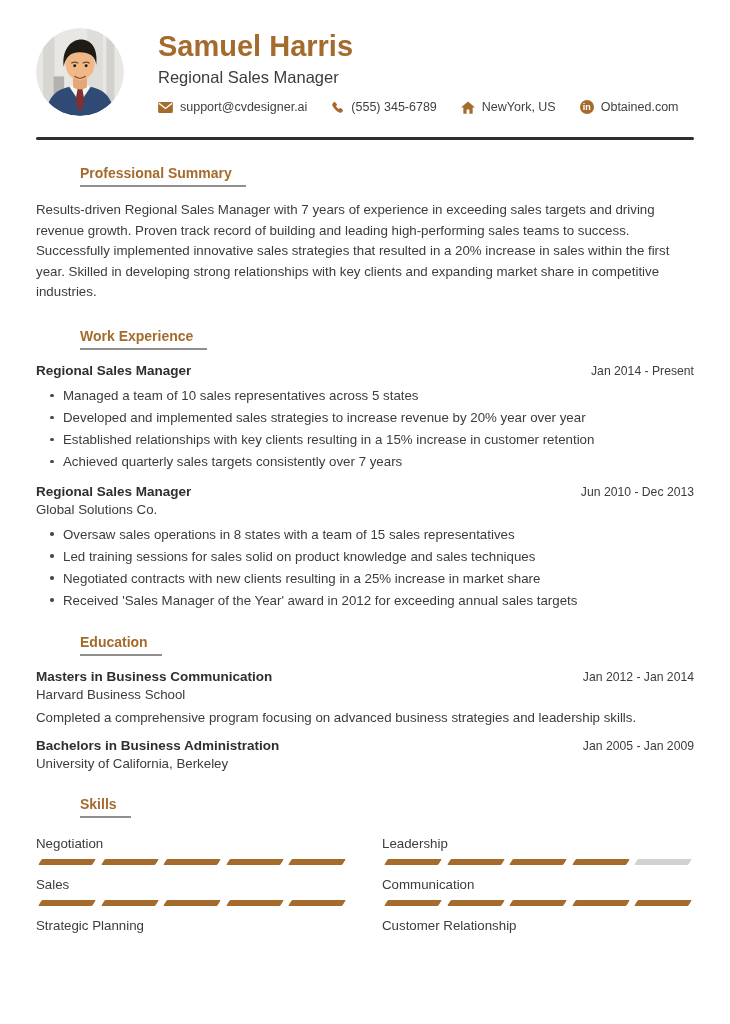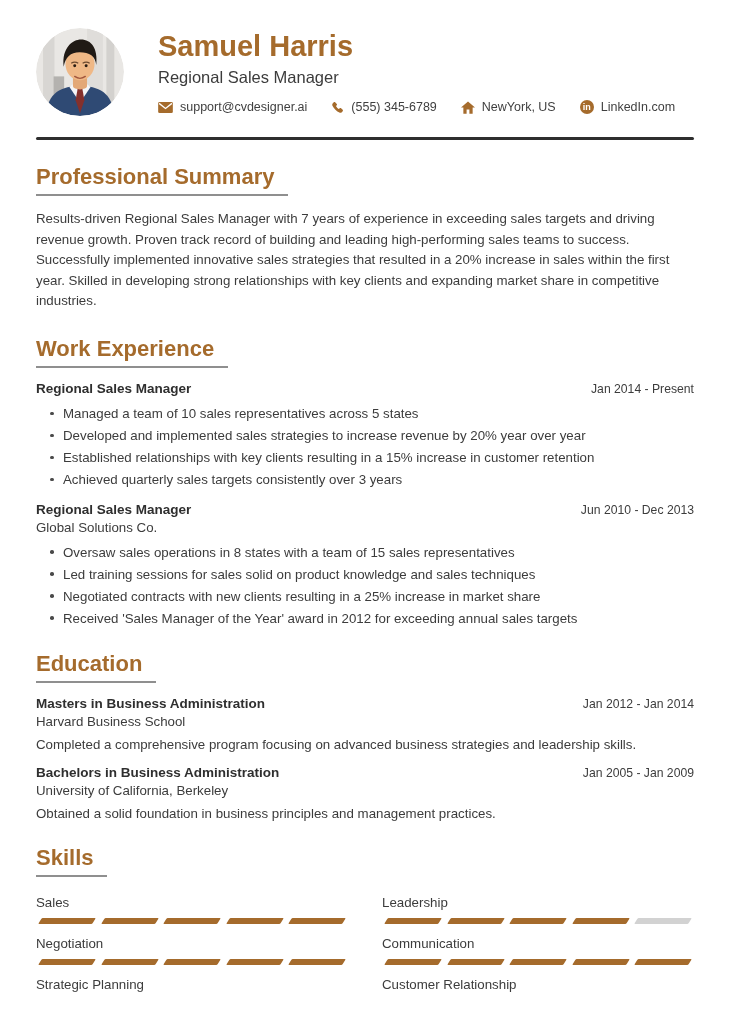--- a/index.html
+++ b/index.html
@@ -16,22 +16,22 @@
   .role { font-size: 16.5px; color: #3c3c3c; margin-top: 5px; }
   .contacts { display: flex; align-items: center; gap: 24px; margin-top: 13px; }
   .contact { display: flex; align-items: center; gap: 7px; font-size: 12.5px; color: #3f3f3f; }
   .contact svg { display: block; }
   .li-badge { width: 14px; height: 14px; background: #A56B2C; border-radius: 7px; color: #fff;
               font-size: 9px; font-weight: 700; display: flex; align-items: center; justify-content: center; }
   .divider { height: 3px; background: #2e2e2e; margin-top: 21px; border-radius: 2px; }
 
   
   .section { margin-top: 24px; }
-  .section-heading { display: inline-block; font-size: 22px; font-weight: 700; color: #A56B2C;
-                     border-bottom: 2px solid #8f8f8f; padding: 0 14px 4px 0; }
+  .section-heading { display: inline-block; font-size: 14px; font-weight: 700; color: #A56B2C;
+                     border-bottom: 2px solid #8f8f8f; padding: 0 14px 4px 0; margin-left: 44px; }
   .summary-text { margin-top: 13px; font-size: 13.3px; line-height: 1.55; color: #3c3c3c; }
 
   .entry { margin-top: 13px; }
   .entry-head { display: flex; justify-content: space-between; align-items: baseline; }
   .entry-title { font-size: 13.5px; font-weight: 700; color: #2f2f2f; }
   .entry-date { font-size: 12.2px; color: #3c3c3c; white-space: nowrap; }
   .entry-sub { font-size: 13.3px; color: #3c3c3c; margin-top: 3px; }
   .bullets { margin: 9px 0 0 27px; list-style: none; }
   .bullets li { font-size: 13.3px; color: #3c3c3c; line-height: 1.32; margin-bottom: 4.5px; position: relative; }
   .bullets li::before { content: ""; position: absolute; left: -13px; top: 6.5px; width: 3.5px; height: 3.5px;
@@ -106,21 +106,21 @@
         <div class="contact">
           <span>
             <svg width="14" height="13" viewBox="0 0 16 14">
                 <path d="M8 0 L16 7 H13.3 V14 H9.6 V9.2 H6.4 V14 H2.7 V7 H0 Z" fill="#A56B2C"></path>
               </svg>
           </span>
           <span>NewYork, US</span>
         </div>
         <div class="contact">
           <span class="li-badge">in</span>
-          <span>LinkedIn.com</span>
+          <span>Obtained.com</span>
         </div>
       </div>
     </div>
   </div>
 
   <div class="divider"></div>
 
   <div class="section">
     <div class="section-heading">Professional Summary</div>
     <p class="summary-text">Results-driven Regional Sales Manager with 7 years of experience in exceeding sales targets and driving revenue growth. Proven track record of building and leading high-performing sales teams to success. Successfully implemented innovative sales strategies that resulted in a 20% increase in sales within the first year. Skilled in developing strong relationships with key clients and expanding market share in competitive industries.</p>
@@ -131,21 +131,21 @@
 
     <div class="entry">
       <div class="entry-head">
         <span class="entry-title">Regional Sales Manager</span>
         <span class="entry-date">Jan 2014 - Present</span>
       </div>
       <ul class="bullets">
         <li>Managed a team of 10 sales representatives across 5 states</li>
         <li>Developed and implemented sales strategies to increase revenue by 20% year over year</li>
         <li>Established relationships with key clients resulting in a 15% increase in customer retention</li>
-        <li>Achieved quarterly sales targets consistently over 3 years</li>
+        <li>Achieved quarterly sales targets consistently over 7 years</li>
       </ul>
     </div>
 
     <div class="entry">
       <div class="entry-head">
         <span class="entry-title">Regional Sales Manager</span>
         <span class="entry-date">Jun 2010 - Dec 2013</span>
       </div>
       <div class="entry-sub">Global Solutions Co.</div>
       <ul class="bullets">
@@ -155,62 +155,61 @@
         <li>Received 'Sales Manager of the Year' award in 2012 for exceeding annual sales targets</li>
       </ul>
     </div>
   </div>
 
   <div class="section">
     <div class="section-heading">Education</div>
 
     <div class="entry">
       <div class="entry-head">
-        <span class="entry-title">Masters in Business Administration</span>
+        <span class="entry-title">Masters in Business Communication</span>
         <span class="entry-date">Jan 2012 - Jan 2014</span>
       </div>
       <div class="entry-sub">Harvard Business School</div>
       <div class="entry-desc">Completed a comprehensive program focusing on advanced business strategies and leadership skills.</div>
     </div>
 
     <div class="entry">
       <div class="entry-head">
         <span class="entry-title">Bachelors in Business Administration</span>
         <span class="entry-date">Jan 2005 - Jan 2009</span>
       </div>
       <div class="entry-sub">University of California, Berkeley</div>
-      <div class="entry-desc">Obtained a solid foundation in business principles and management practices.</div>
     </div>
   </div>
 
   <div class="section">
     <div class="section-heading">Skills</div>
     <div class="two-col">
       <div class="col">
         <div class="skill">
+          <div class="skill-label">Negotiation</div>
+          <div class="bar">
+              <span class="seg fill"></span>
+              <span class="seg fill"></span>
+              <span class="seg fill"></span>
+              <span class="seg fill"></span>
+              <span class="seg fill"></span>
+            </div>
+        </div>
+        <div class="skill">
           <div class="skill-label">Sales</div>
           <div class="bar">
               <span class="seg fill"></span>
               <span class="seg fill"></span>
               <span class="seg fill"></span>
               <span class="seg fill"></span>
               <span class="seg fill"></span>
             </div>
         </div>
         <div class="skill">
-          <div class="skill-label">Negotiation</div>
-          <div class="bar">
-              <span class="seg fill"></span>
-              <span class="seg fill"></span>
-              <span class="seg fill"></span>
-              <span class="seg fill"></span>
-              <span class="seg fill"></span>
-            </div>
-        </div>
-        <div class="skill">
           <div class="skill-label">Strategic Planning</div>
 
         </div>
 
       </div>
       <div class="col">
         <div class="skill">
           <div class="skill-label">Leadership</div>
           <div class="bar">
               <span class="seg fill"></span>

